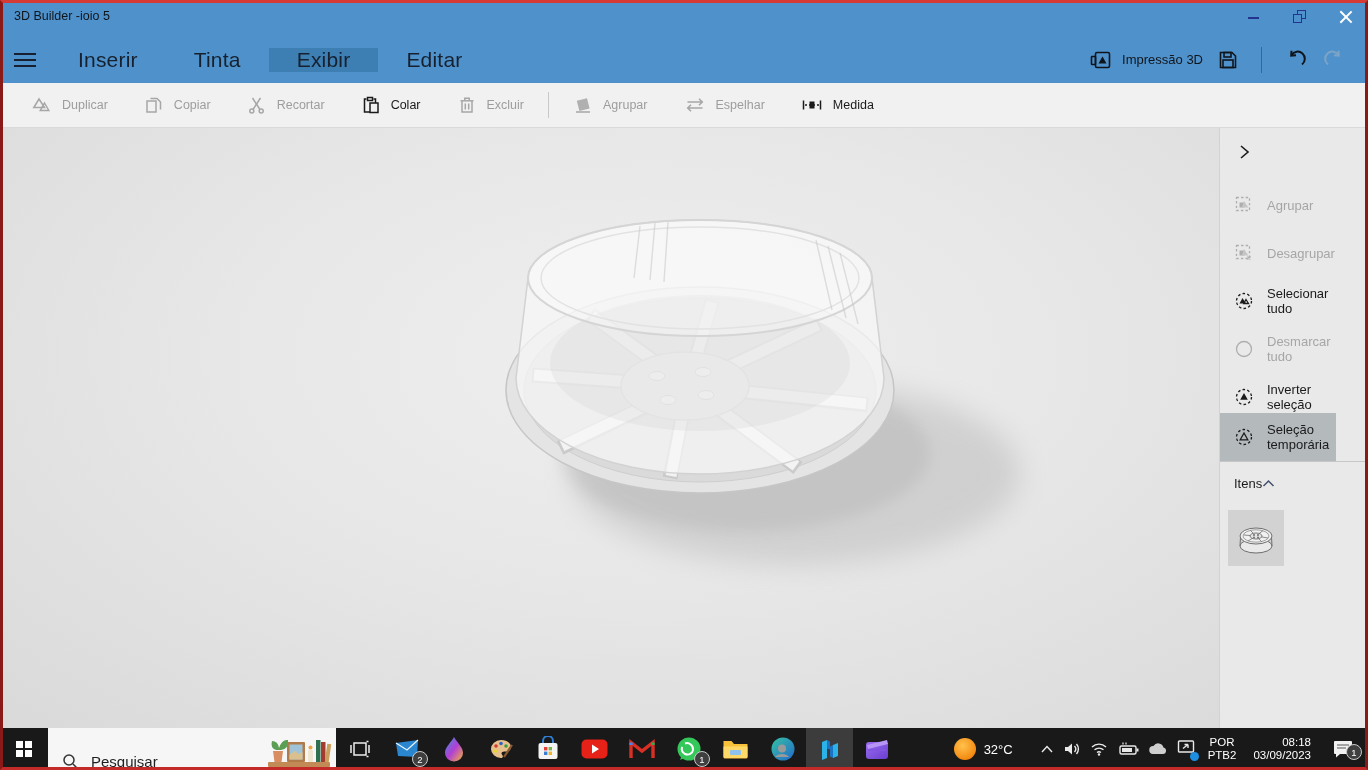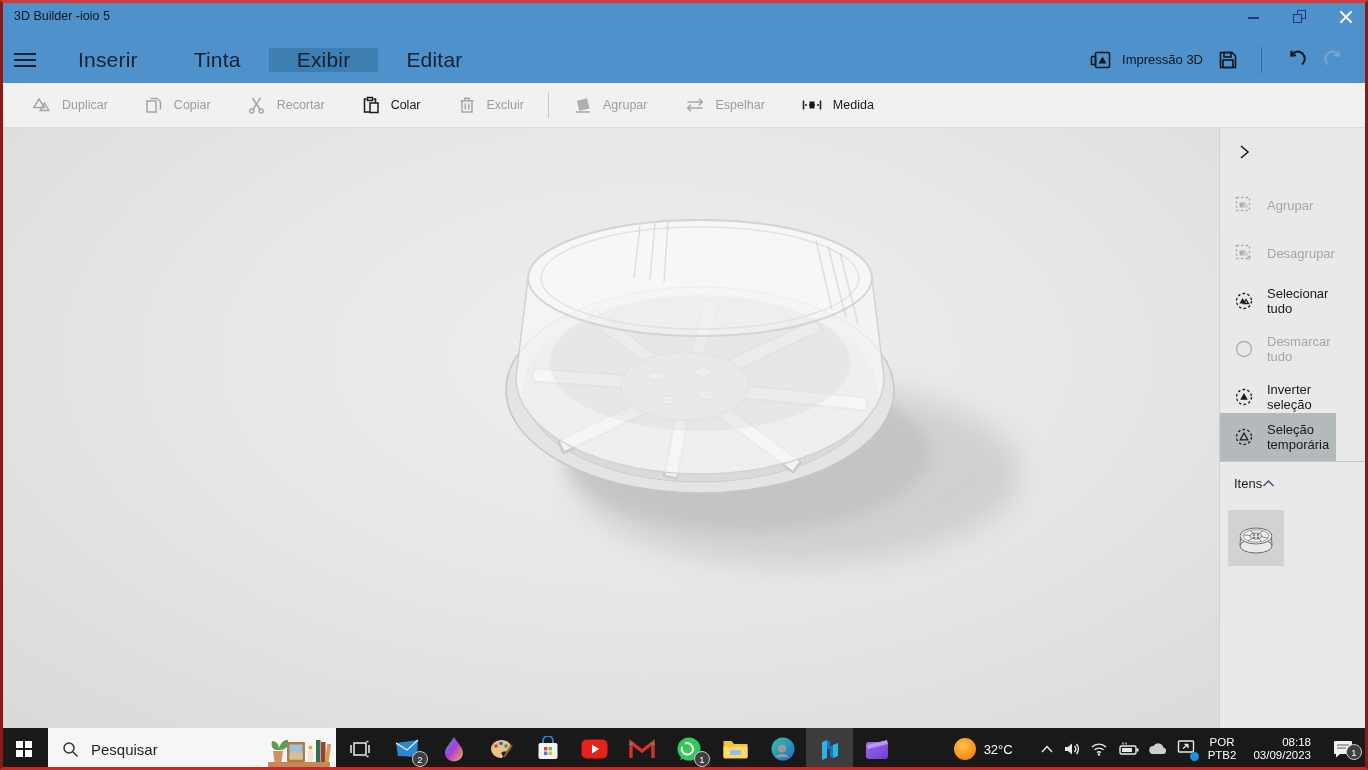--- a/index.html
+++ b/index.html
@@ -67,21 +67,21 @@
   .side-item.selected { background:var(--selection_bg); }
   .side-sep { position:absolute; top:333px; left:0; width:149px; height:1px; background:#c7c7c7; }
   .items-header { position:absolute; top:341px; left:0; width:149px; height:28px; display:flex; align-items:center; padding:0 14px 0 14px; color:#1a1a1a; }
   .thumb { position:absolute; top:382px; left:8px; width:56px; height:56px; background:#d2d2d2; display:flex; align-items:center; justify-content:center; }
 
   
   .taskbar { height:42px; background:var(--taskbar_bg); display:flex; align-items:stretch; }
   .start { width:48px; display:flex; align-items:center; justify-content:center; }
   .start-logo { display:grid; grid-template-columns:7px 7px; grid-template-rows:7px 7px; gap:1.5px; }
   .start-logo span { background:#fff; }
-  .searchbox { width:288px; background:#f6f6f6; display:flex; align-items:center; padding:0 0 0 14px; position:relative; }
+  .searchbox { width:288px; background:#f6f6f6; display:flex; align-items:flex-end; padding:0 0 0 14px; position:relative; }
   .searchbox input { border:none; outline:none; background:transparent; font-size:15px; color:#1f1f1f; width:140px; margin-left:12px; font-family:"Liberation Sans",sans-serif; }
   .searchbox input::placeholder { color:#1f1f1f; opacity:1; }
   .search-deco { position:absolute; right:4px; bottom:0; }
   .tb-slot { width:47px; position:relative; display:flex; align-items:center; justify-content:center; }
   .tb-slot.running:after { content:""; position:absolute; bottom:0; left:11px; right:11px; height:2px; background:var(--indicator); }
   .tb-slot.active { background:#3c3c3c; }
   .tb-slot.active:after { content:""; position:absolute; bottom:0; left:4px; right:4px; height:2px; background:#76b9ed; }
   .badge { position:absolute; right:2px; bottom:3px; width:16px; height:16px; border-radius:50%; background:#3f3f3f; border:1.5px solid #c9c9c9; color:#fff; font-size:9.5px; display:flex; align-items:center; justify-content:center; }
   .tray { margin-left:auto; display:flex; align-items:center; gap:9px; padding-right:8px; }
   .weather { display:flex; align-items:center; gap:8px; color:#fff; font-size:13px; margin-right:18px; }

